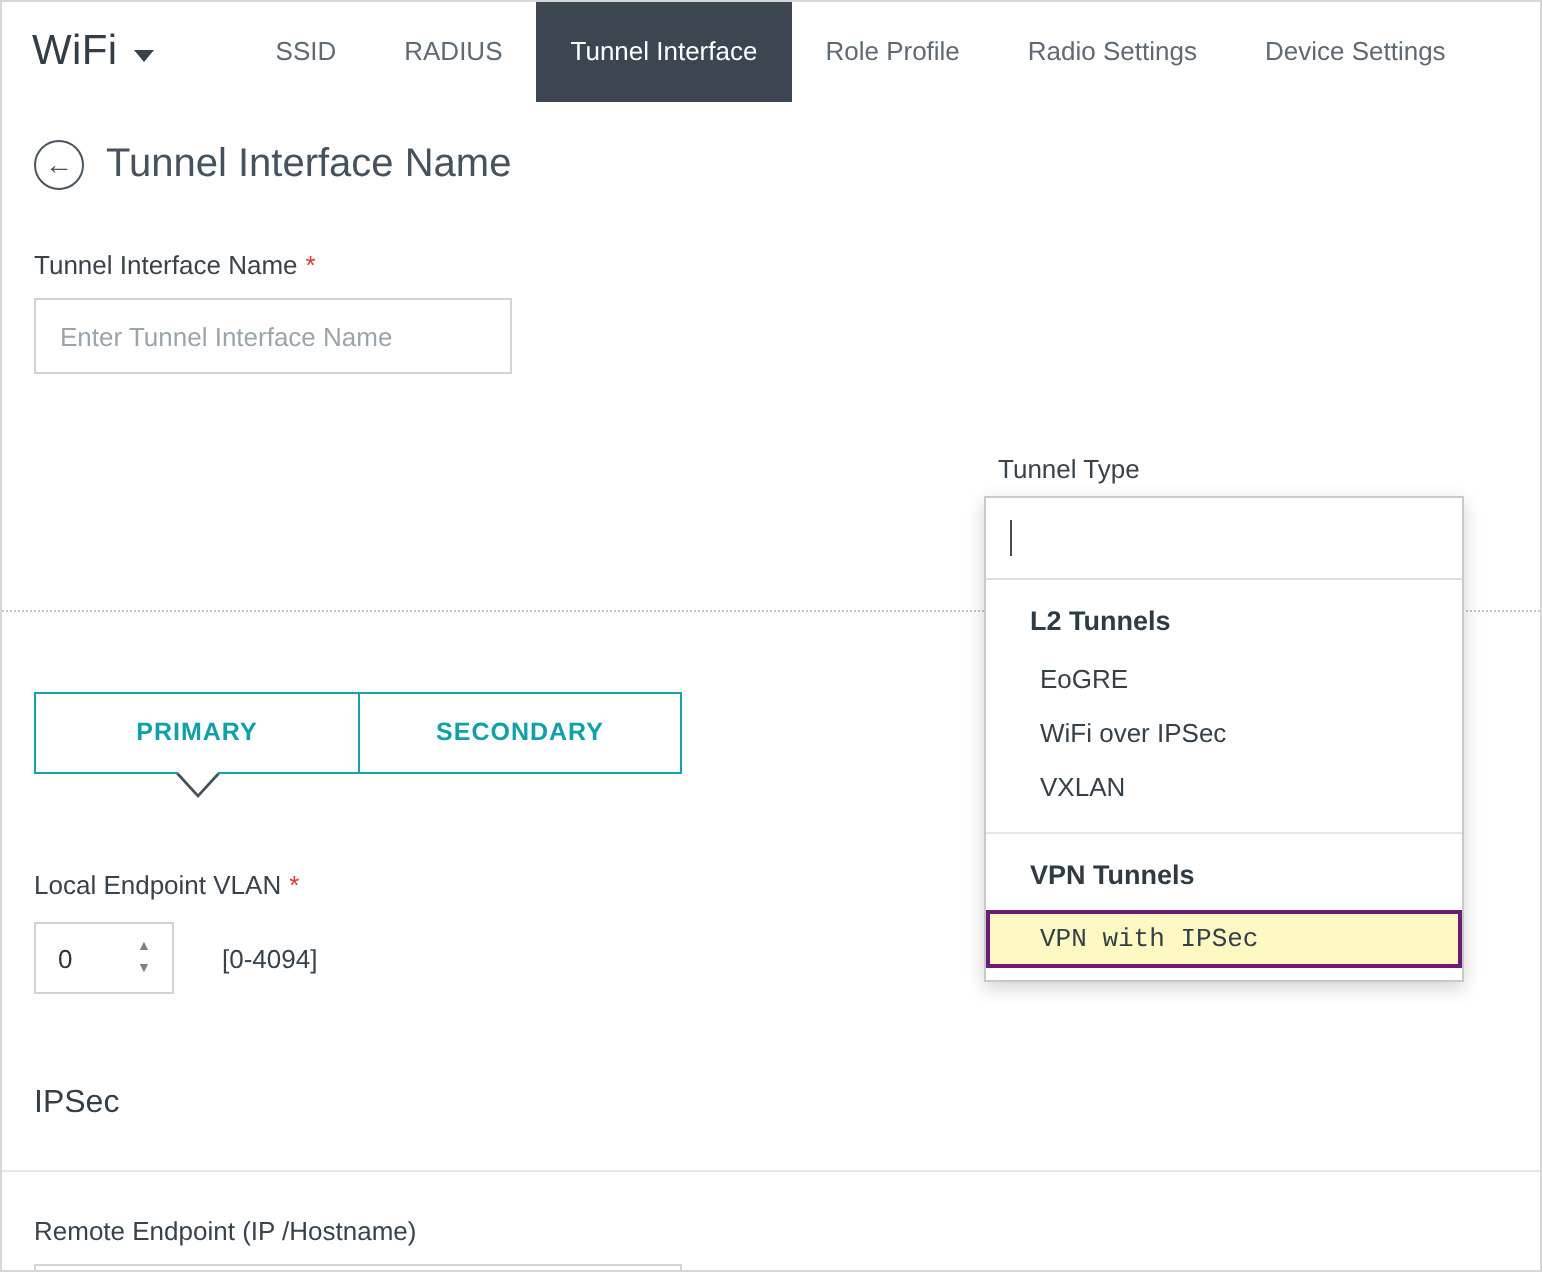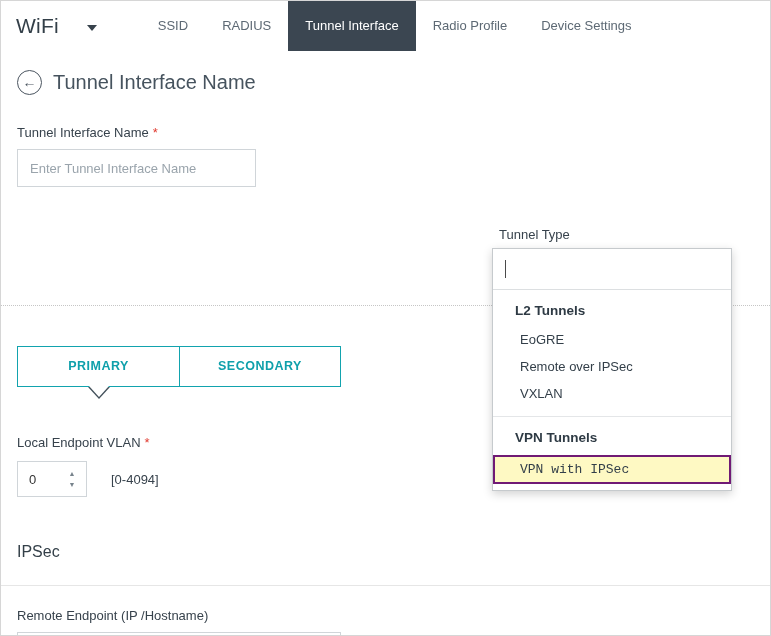--- a/index.html
+++ b/index.html
@@ -6,21 +6,21 @@
   html,body { background:#f3f3f3; }
   body { font-family:"Liberation Sans", sans-serif; }
   .page {
     position:relative; width:771px; height:636px; margin:0 auto;
     background:#fff; border:1px solid #d6d6d6; overflow:hidden;
     color:#37424c;
   }
 
   
   .nav { display:flex; height:50px; align-items:stretch; background:#fff; }
-  .brand { display:flex; align-items:center; padding-left:15px; cursor:pointer;gap:20px; }
+  .brand { display:flex; align-items:center; padding-left:15px; cursor:pointer; }
   .brand-text { font-size:21px; font-weight:500; color:#333f48; letter-spacing:.2px; }
   .caret { width:0; height:0; border-left:5px solid transparent; border-right:5px solid transparent;
            border-top:6px solid #37424c; margin-left:8px; margin-top:4px; }
   .tabs { display:flex; margin-left:44px; }
   .tab { font-size:13px; color:#5d6974; line-height:50px; padding:0 17px; text-decoration:none; cursor:pointer; white-space:nowrap; }
   .tab.active { background:#3b4651; color:#fff; }
 
   
   .title-row { display:flex; align-items:center; gap:11px; margin:14px 16px 0; height:34px; }
   .back-btn { width:25px; height:25px; border:1px solid #4b5560; border-radius:50%;
@@ -87,21 +87,22 @@
 
   <header class="nav">
     <div class="brand">
       <span class="brand-text">WiFi</span>
       <span class="caret"></span>
     </div>
     <nav class="tabs">
       <a class="tab">SSID</a>
       <a class="tab">RADIUS</a>
       <a class="tab active">Tunnel Interface</a>
-      <a class="tab">Radio Profile</a>
+      <a class="tab">Role Profile</a>
+      <a class="tab">Radio Settings</a>
       <a class="tab">Device Settings</a>
     </nav>
   </header>
 
   <div class="title-row">
     <button class="back-btn">
       <span>←</span>
     </button>
     <h1 class="page-title">Tunnel Interface Name</h1>
   </div>
@@ -115,21 +116,21 @@
     <div class="tunnel-type-label">Tunnel Type</div>
 
     
     <div class="dropdown">
       <div class="dd-search">
         <input type="text" value="" style="">
         <div class="text-cursor"></div>
       </div>
       <div class="dd-group">L2 Tunnels</div>
       <div class="dd-item">EoGRE</div>
-      <div class="dd-item">Remote over IPSec</div>
+      <div class="dd-item">WiFi over IPSec</div>
       <div class="dd-item">VXLAN</div>
       <div class="dd-divider"></div>
       <div class="dd-group">VPN Tunnels</div>
       <div class="dd-item highlighted">VPN with IPSec</div>
     </div>
   </div>
 
   <section class="lower">
 
     <div class="seg">

